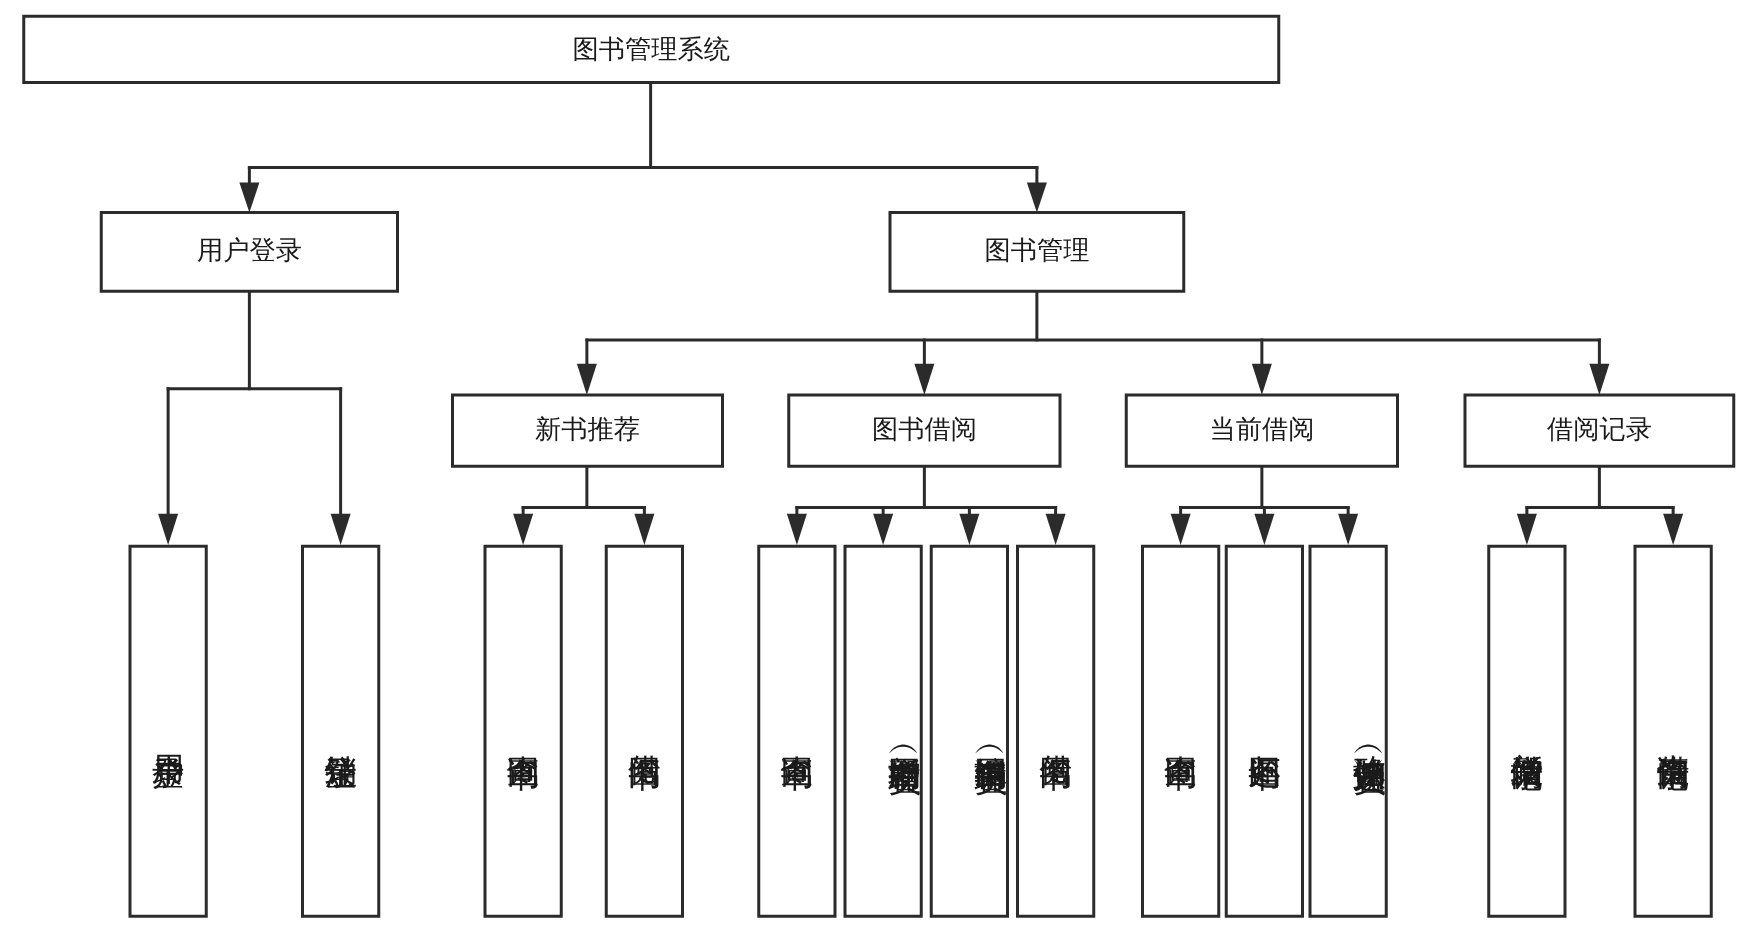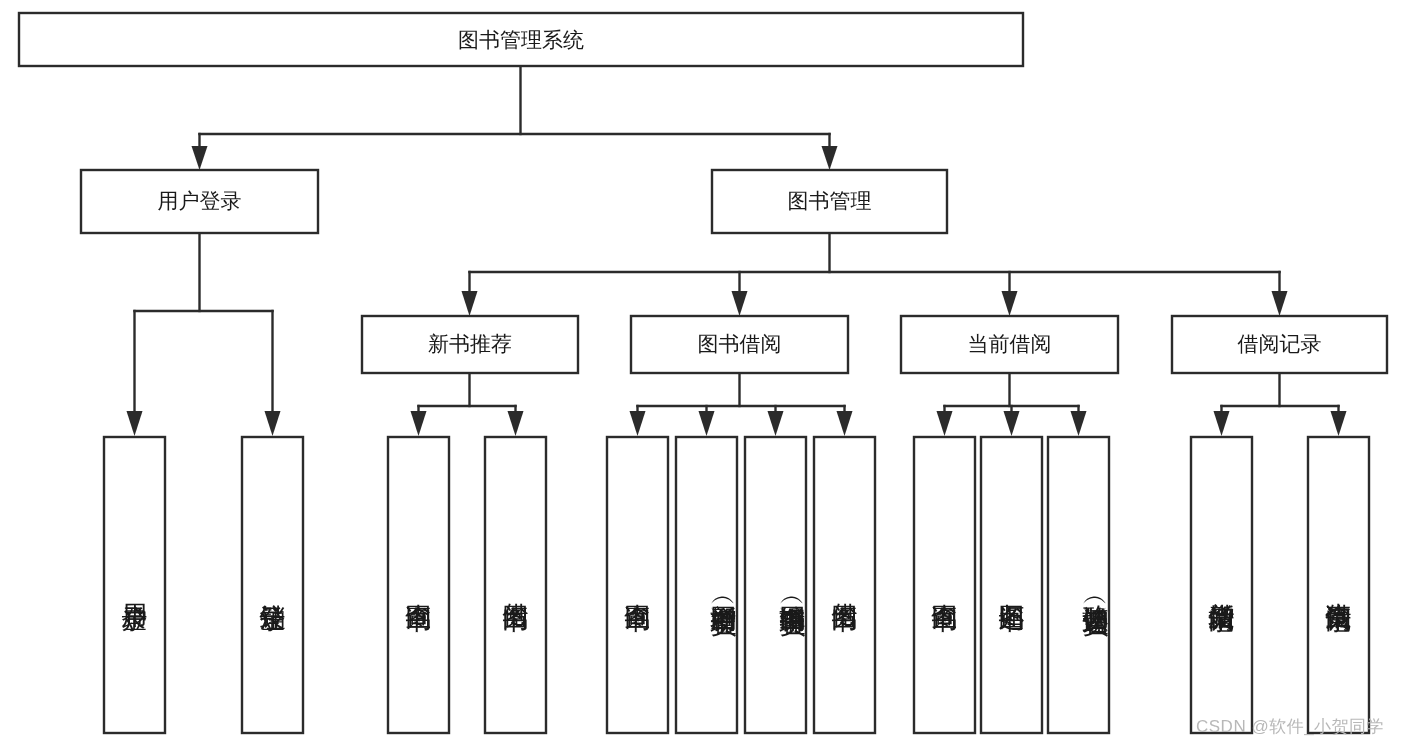--- a/index.html
+++ b/index.html
@@ -214,15 +214,14 @@
   <div class="node-label-v" style="left:745px; top:443px; width:61px; height:290px;">编辑图书（管理员）</div>
   <div class="node-label-v centered" style="left:814px; top:437px; width:61px; height:296px;">借阅图书</div>
 
   <div class="node-label-v centered" style="left:914px; top:437px; width:61px; height:296px;">查询图书</div>
   <div class="node-label-v centered" style="left:981px; top:437px; width:61px; height:296px;">归还图书</div>
   <div class="node-label-v" style="left:1048px; top:443px; width:61px; height:290px;">确认归还（管理员）</div>
 
   <div class="node-label-v centered" style="left:1191px; top:437px; width:61px; height:296px;">新增借阅记录</div>
   <div class="node-label-v centered" style="left:1308px; top:437px; width:61px; height:296px;">查询借阅记录</div>
 
-  <div class="watermark" style="left:1196px; top:715px;">CSDN @软件_小贺同学</div>
 
 </div>
 
 </body></html>

